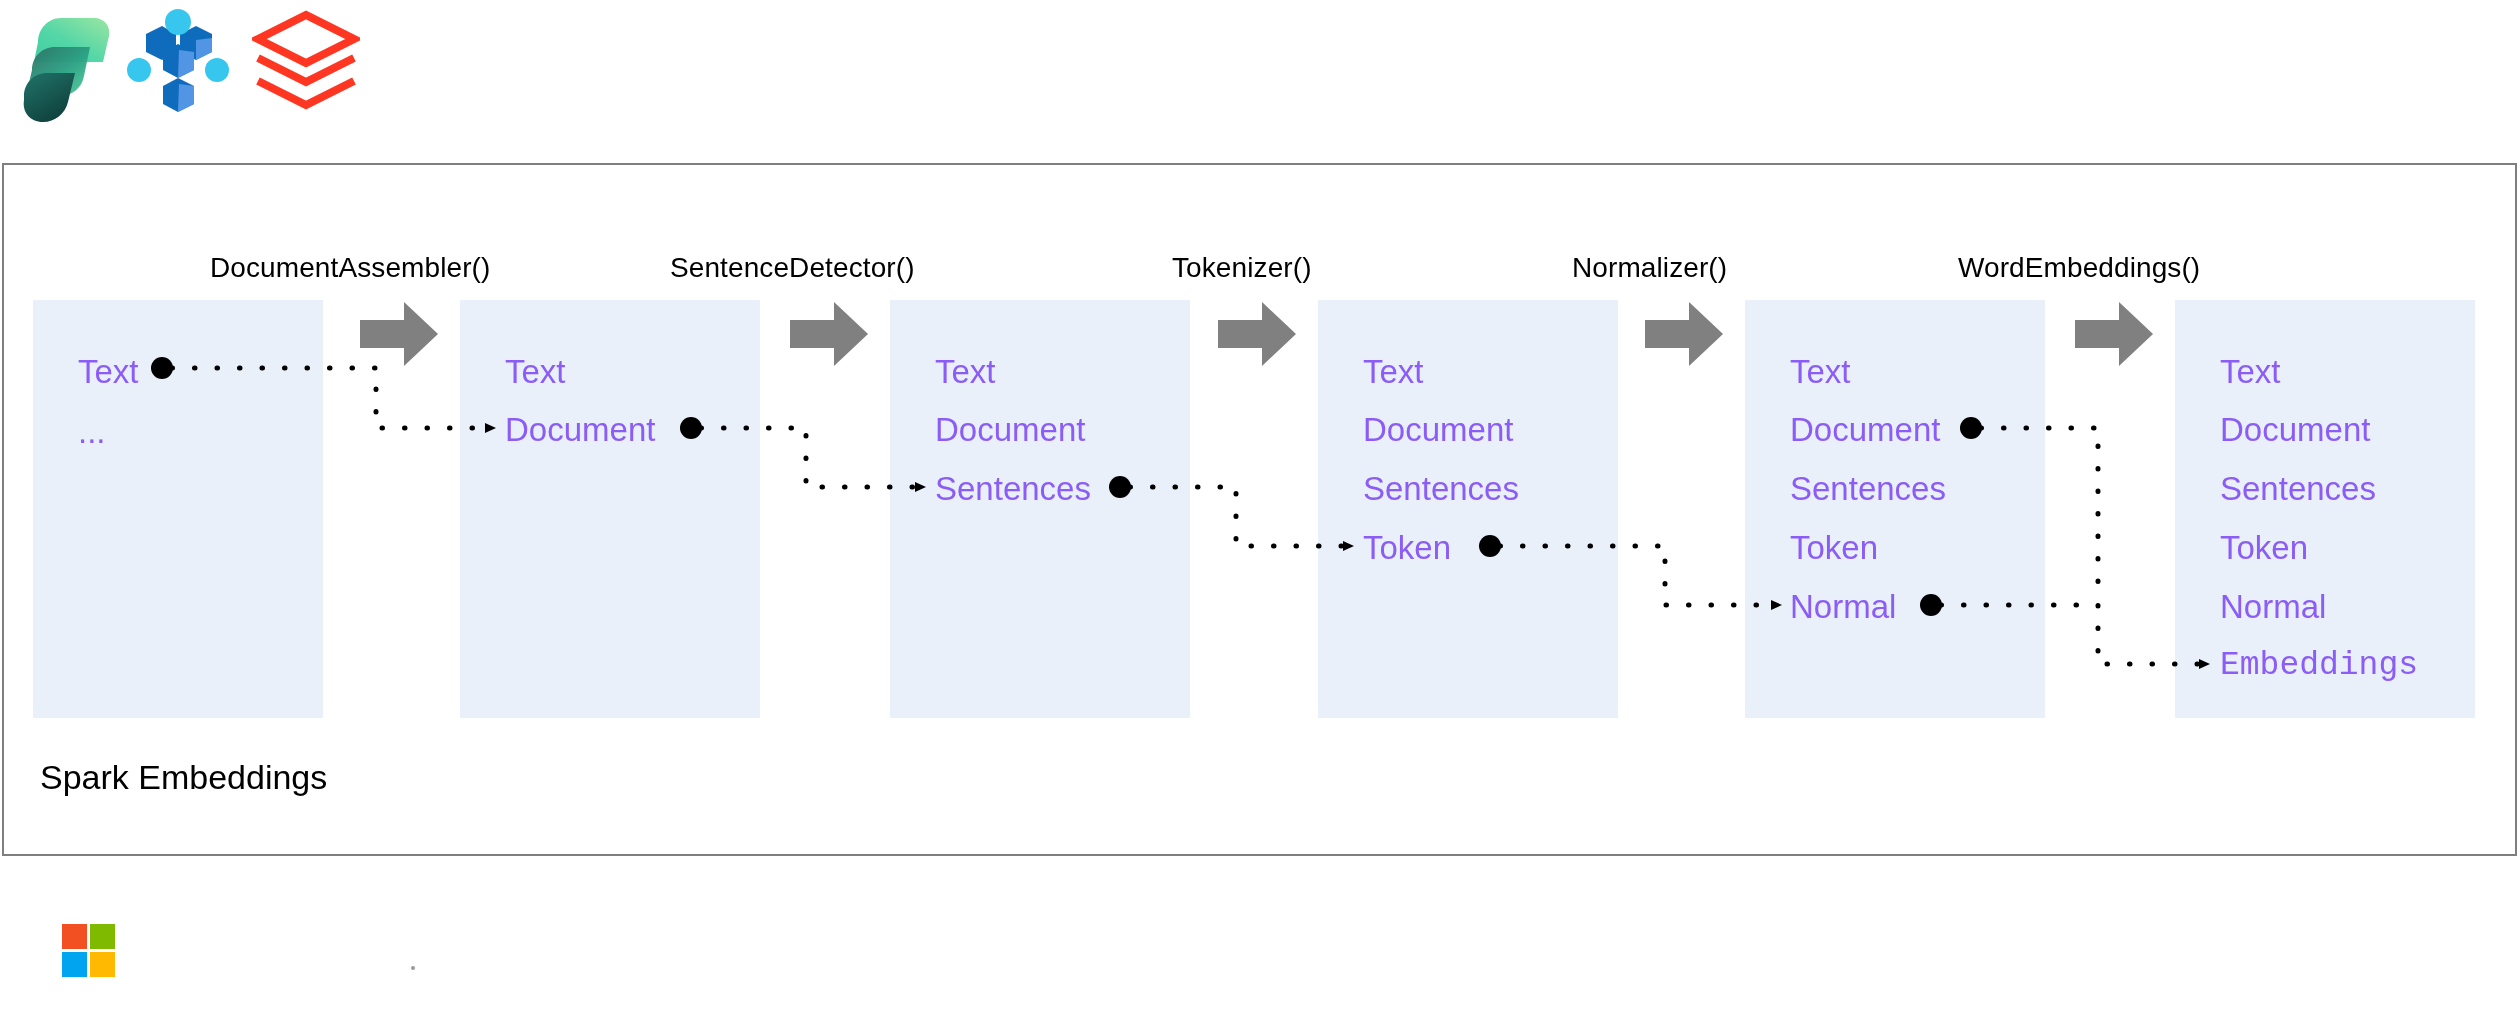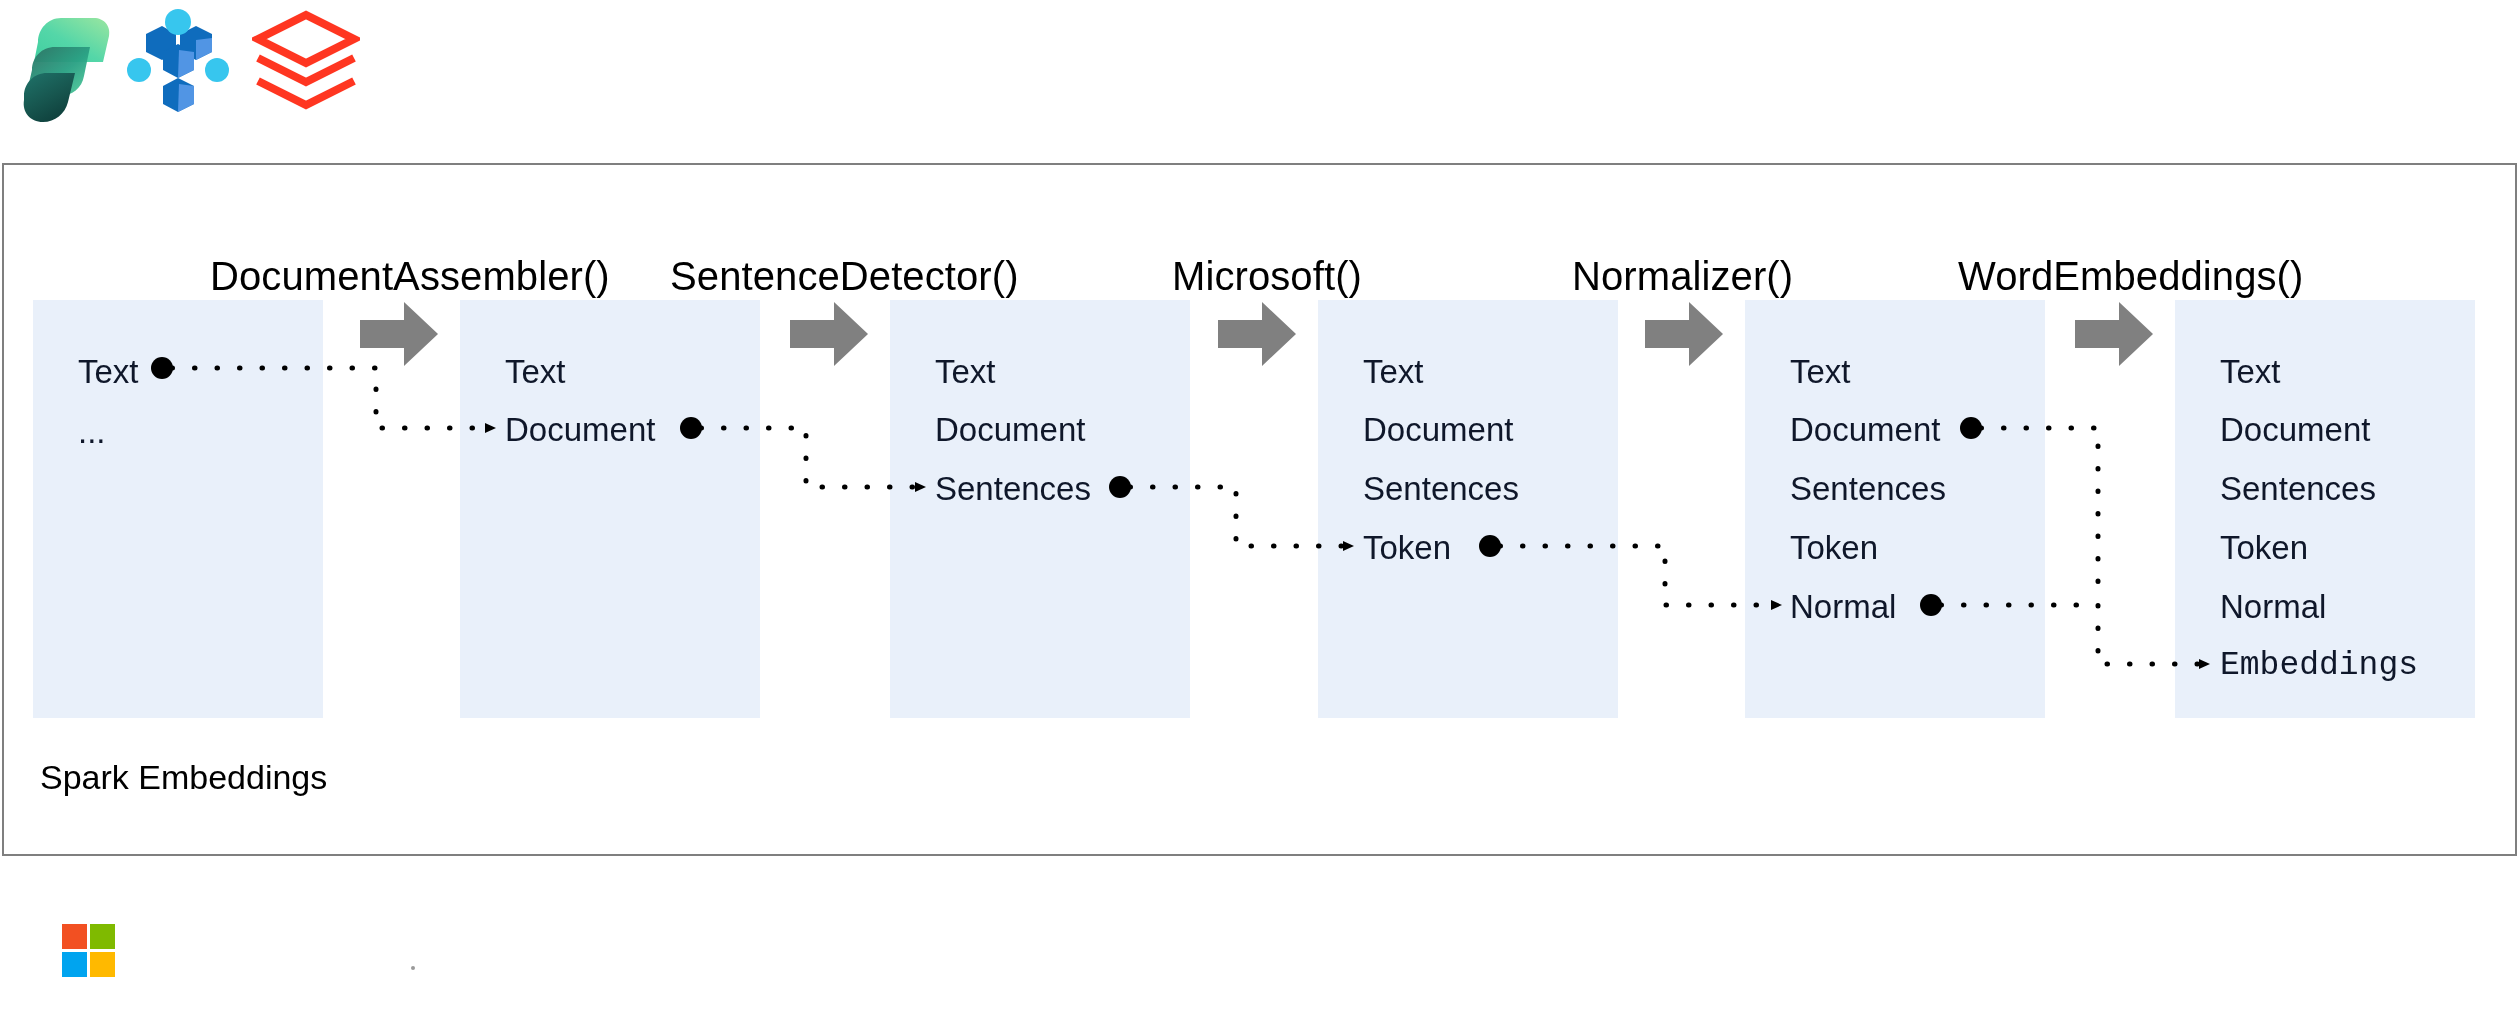--- a/index.html
+++ b/index.html
@@ -11,27 +11,27 @@
   .logo{position:absolute;top:6px;}
   #fabric-logo{left:8px;width:104px;height:118px;}
   #synapse-logo{left:122px;width:112px;height:112px;top:8px;}
   #databricks-logo{left:252px;width:108px;height:104px;top:10px;}
 
   
   #pipeline-panel{position:absolute;left:2px;top:163px;width:2515px;height:693px;
                   border:2px solid #7f7f7f;box-sizing:border-box;background:#fff;}
 
   
-  .stage-header{position:absolute;top:260px;font-size:40px;line-height:32px;
+  .stage-header{position:absolute;top:252px;font-size:28px;line-height:32px;
                 white-space:nowrap;color:#000;letter-spacing:.1px;}
 
   
   .df-col{position:absolute;top:300px;width:300px;height:418px;background:#e9f0fa;}
 
-  .col-row{position:absolute;font-size:33px;line-height:33px;white-space:nowrap;color:#0f172a;}
+  .col-row{position:absolute;font-size:33px;line-height:33px;white-space:nowrap;color:#8b5cf6;}
 
   
   .block-arrow{position:absolute;top:302px;width:78px;height:64px;}
 
   
   .connector{position:absolute;left:0;top:0;width:2520px;height:1034px;
              pointer-events:none;overflow:visible;}
 
   
   #spark-caption{position:absolute;left:40px;top:760px;font-size:34px;line-height:34px;
@@ -99,21 +99,21 @@
       <path d="M6 48 L54 72 L102 48"></path>
       <path d="M6 71 L54 95 L102 71"></path>
     </g>
   </svg>
 </div>
 
 <div id="pipeline-panel"></div>
 
 <div class="stage-header" style="left:210px;">DocumentAssembler()</div>
 <div class="stage-header" style="left:670px;">SentenceDetector()</div>
-<div class="stage-header" style="left:1172px;">Microsoft()</div>
+<div class="stage-header" style="left:1172px;">Tokenizer()</div>
 <div class="stage-header" style="left:1572px;text-align:center;">Normalizer()</div>
 <div class="stage-header" style="left:1958px;">WordEmbeddings()</div>
 
 <div class="df-col" style="left:33px;width:290px;"></div>
 <div class="df-col" style="left:460px;width:300px;"></div>
 <div class="df-col" style="left:890px;width:300px;"></div>
 <div class="df-col" style="left:1318px;width:300px;"></div>
 <div class="df-col" style="left:1745px;width:300px;"></div>
 <div class="df-col" style="left:2175px;width:300px;"></div>
 

